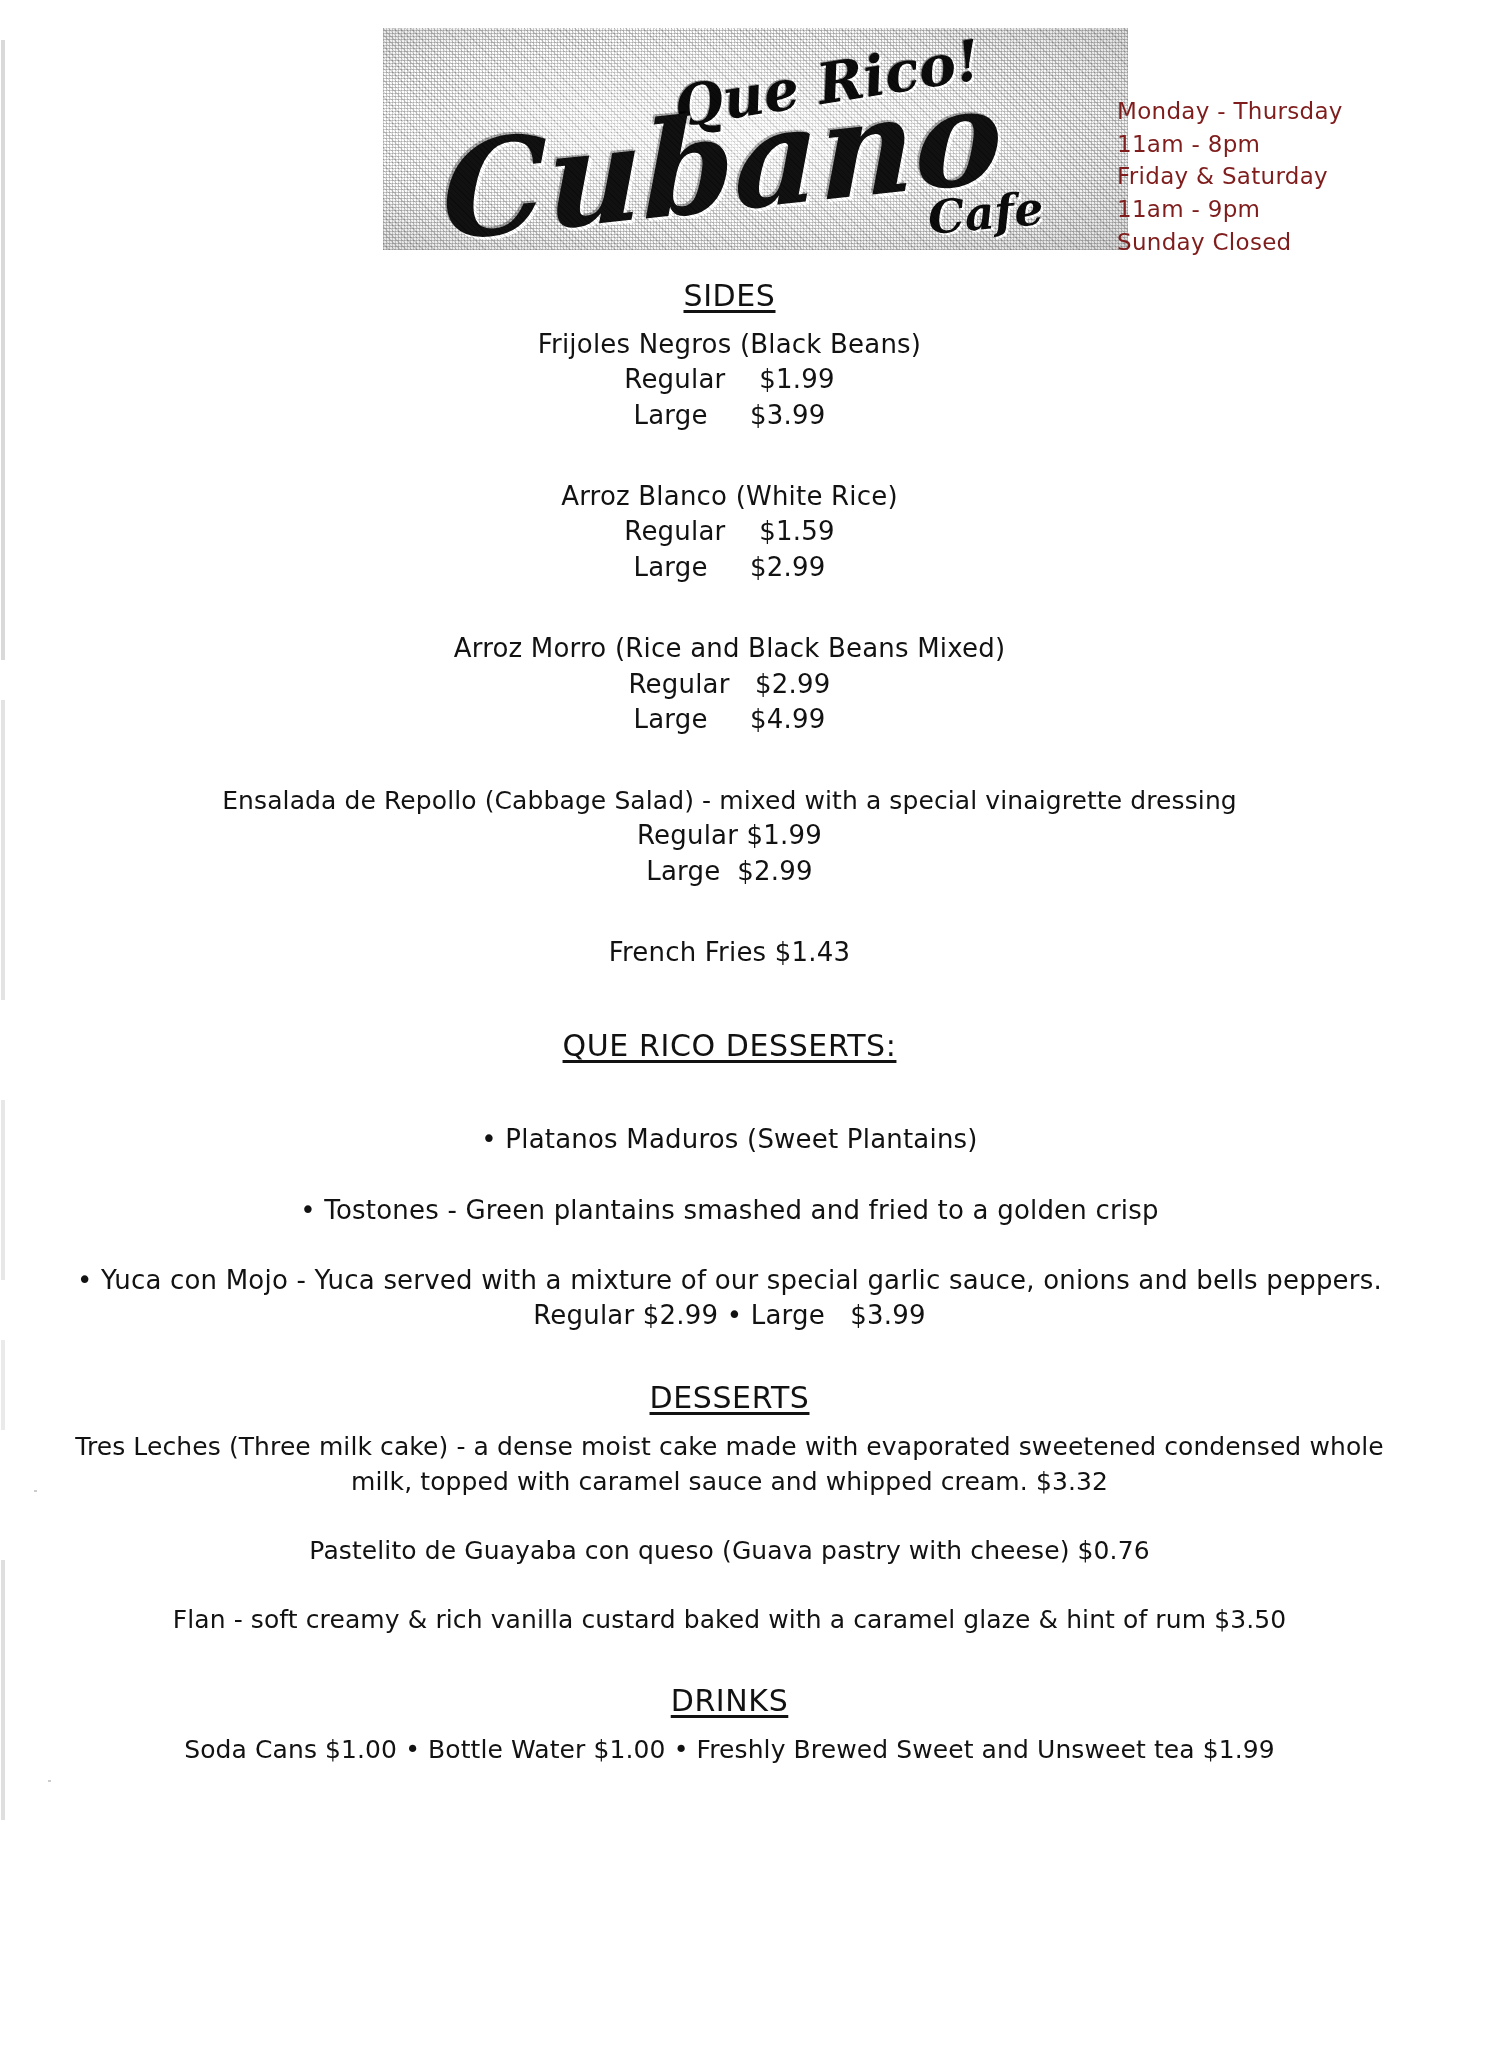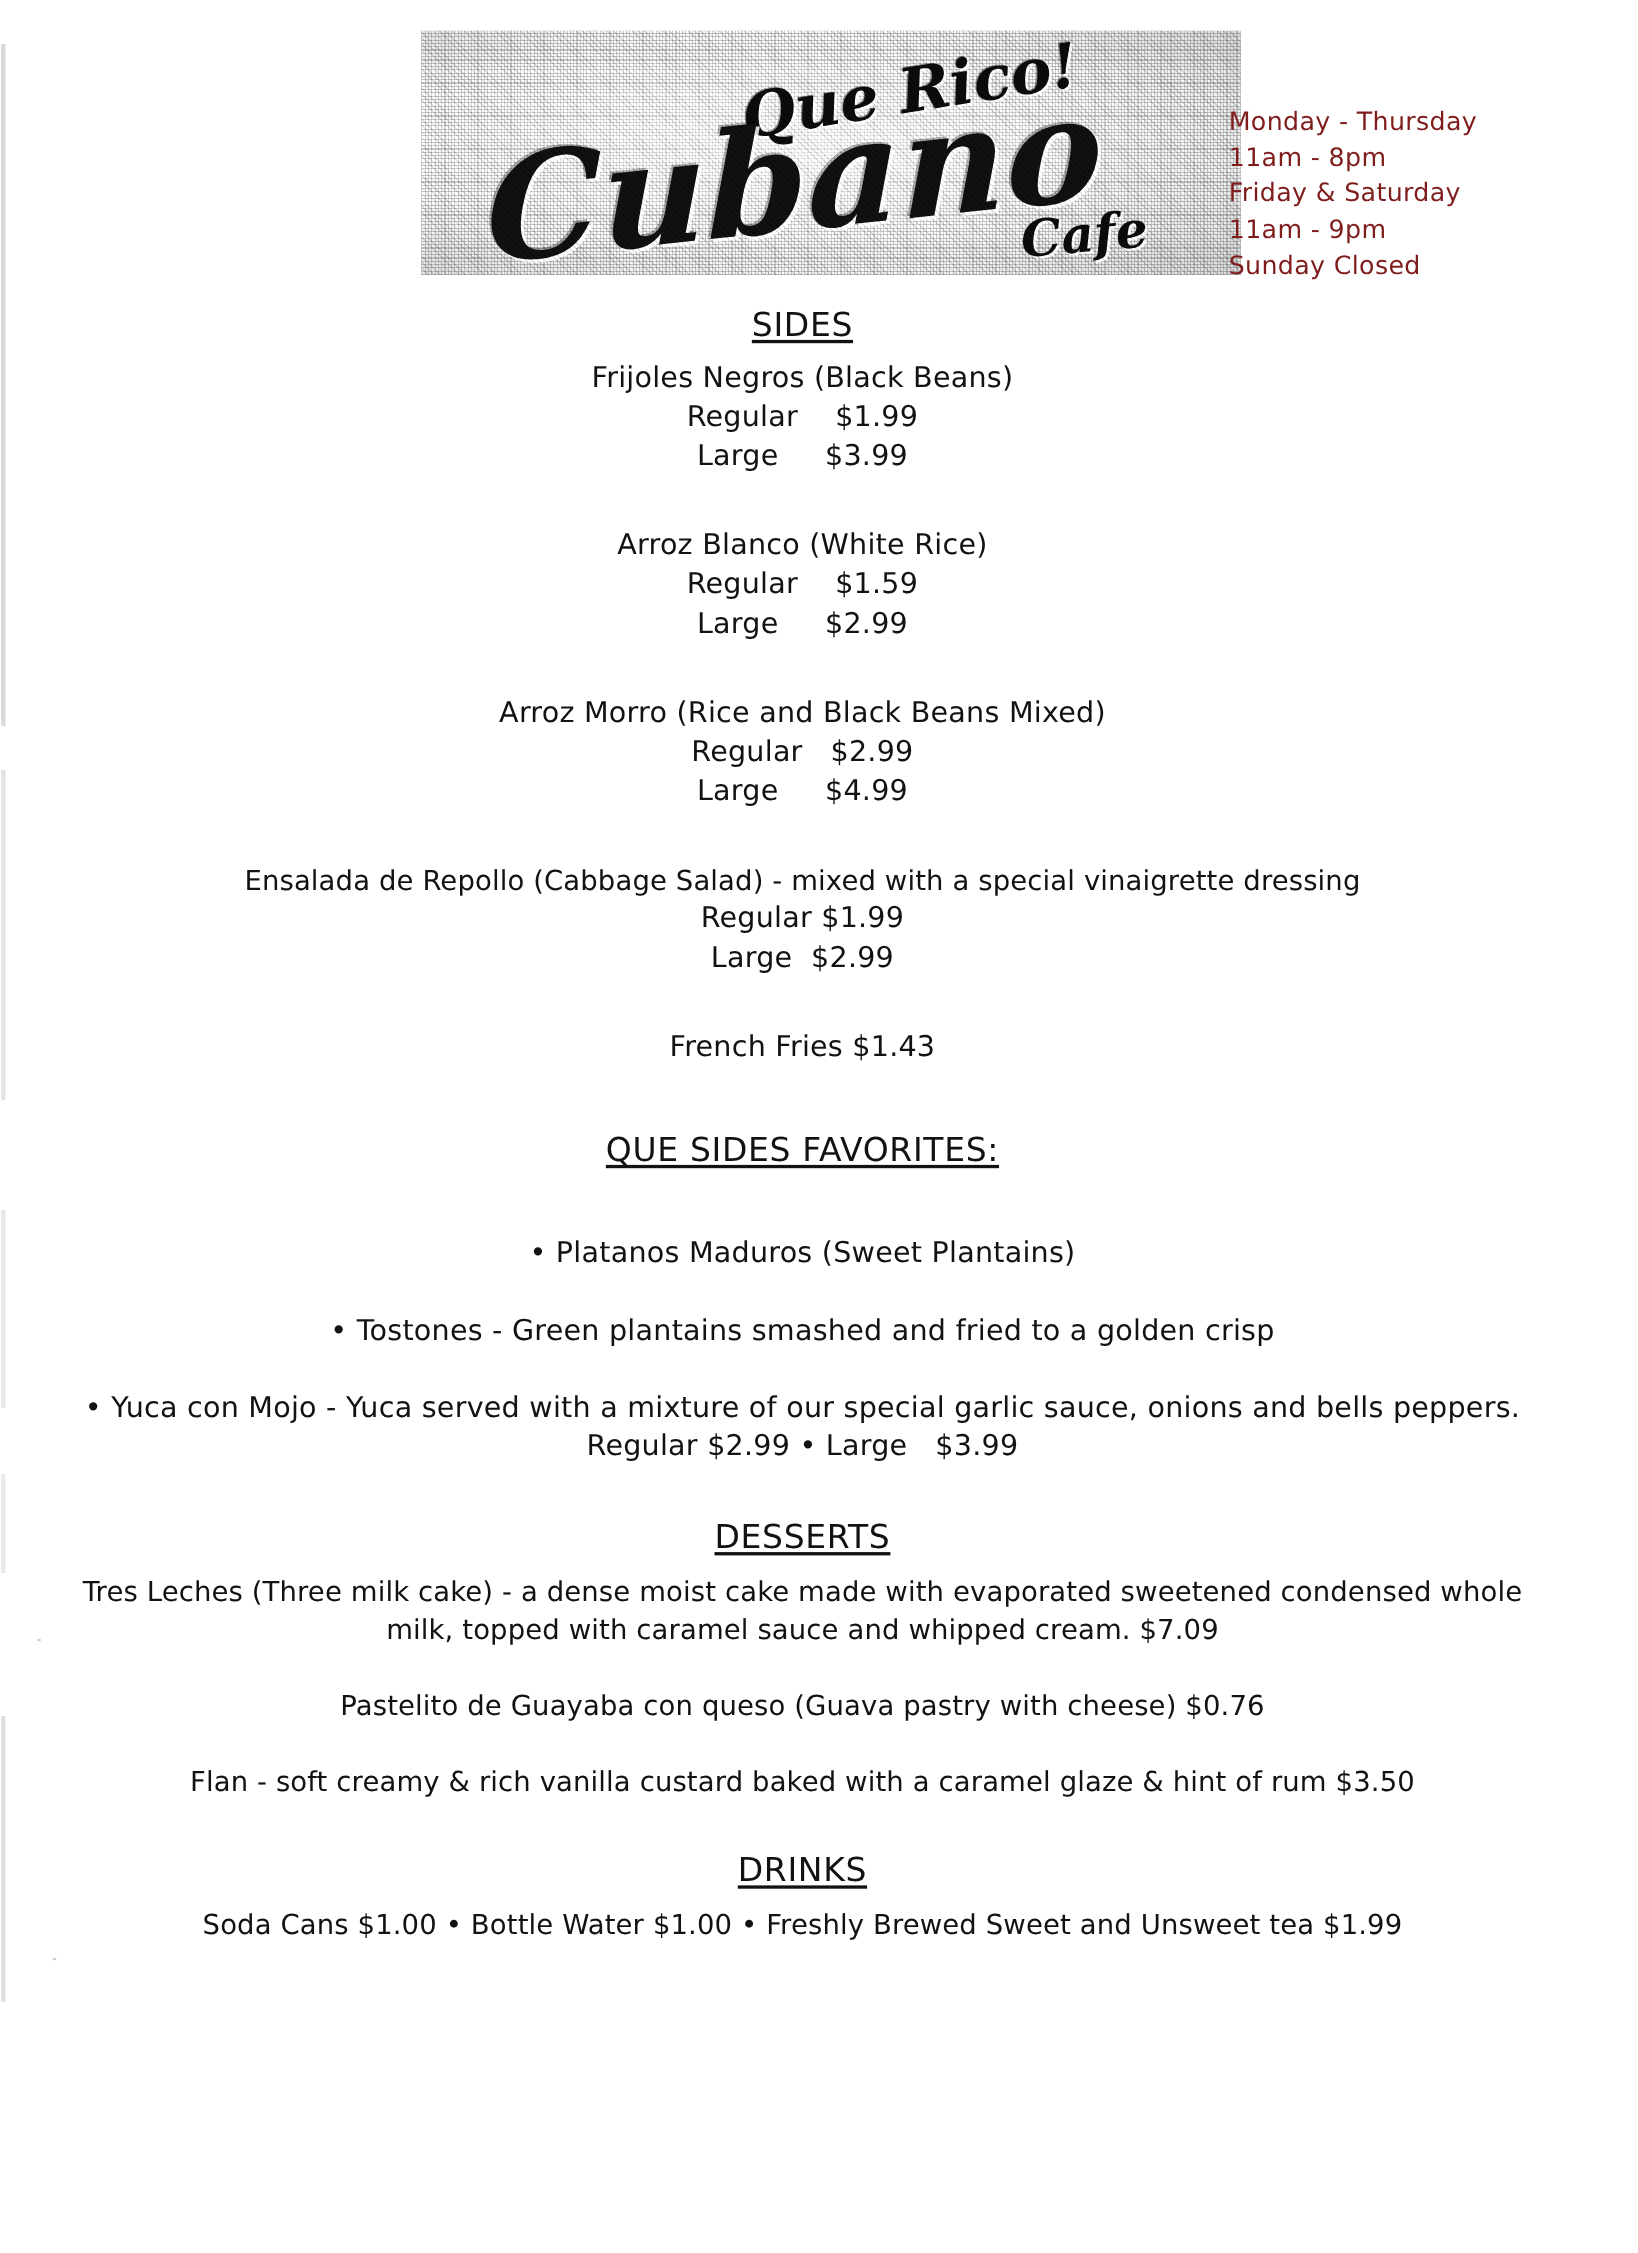--- a/index.html
+++ b/index.html
@@ -263,21 +263,21 @@
     </div>
 
     <div class="gap-lg"></div>
 
     <div class="item-name">French Fries  $1.43</div>
   </div>
 
   <div class="gap-xl"></div>
 
   <div>
-    <div class="section-heading">QUE SIDES FAVORITES:</div>
+    <div class="section-heading">QUE RICO DESSERTS:</div>
     <div class="gap-xl"></div>
 
     <div class="bullet-line">• Platanos Maduros (Sweet Plantains)</div>
     <div class="gap-md"></div>
 
     <div class="bullet-line">• Tostones - Green plantains smashed and fried to a golden crisp</div>
     <div class="gap-md"></div>
 
     <div>
       <div class="bullet-line">• Yuca con Mojo - Yuca served with a mixture of our special garlic sauce, onions and bells peppers.</div>
@@ -286,21 +286,21 @@
   </div>
 
   <div class="gap-lg"></div>
 
   <div>
     <div class="section-heading">DESSERTS</div>
     <div class="gap-sm"></div>
 
     <div>
       <div class="desc-line">Tres Leches (Three milk cake) - a dense moist cake made with evaporated sweetened condensed whole</div>
-      <div class="desc-line">milk, topped with caramel sauce and whipped cream. $7.09</div>
+      <div class="desc-line">milk, topped with caramel sauce and whipped cream. $3.32</div>
     </div>
 
     <div class="gap-md"></div>
 
     <div class="desc-line">Pastelito de Guayaba con queso (Guava pastry with cheese) $0.76</div>
 
     <div class="gap-md"></div>
 
     <div class="desc-line">Flan - soft creamy &amp; rich vanilla custard baked with a caramel glaze &amp; hint of rum $3.50</div>
   </div>

